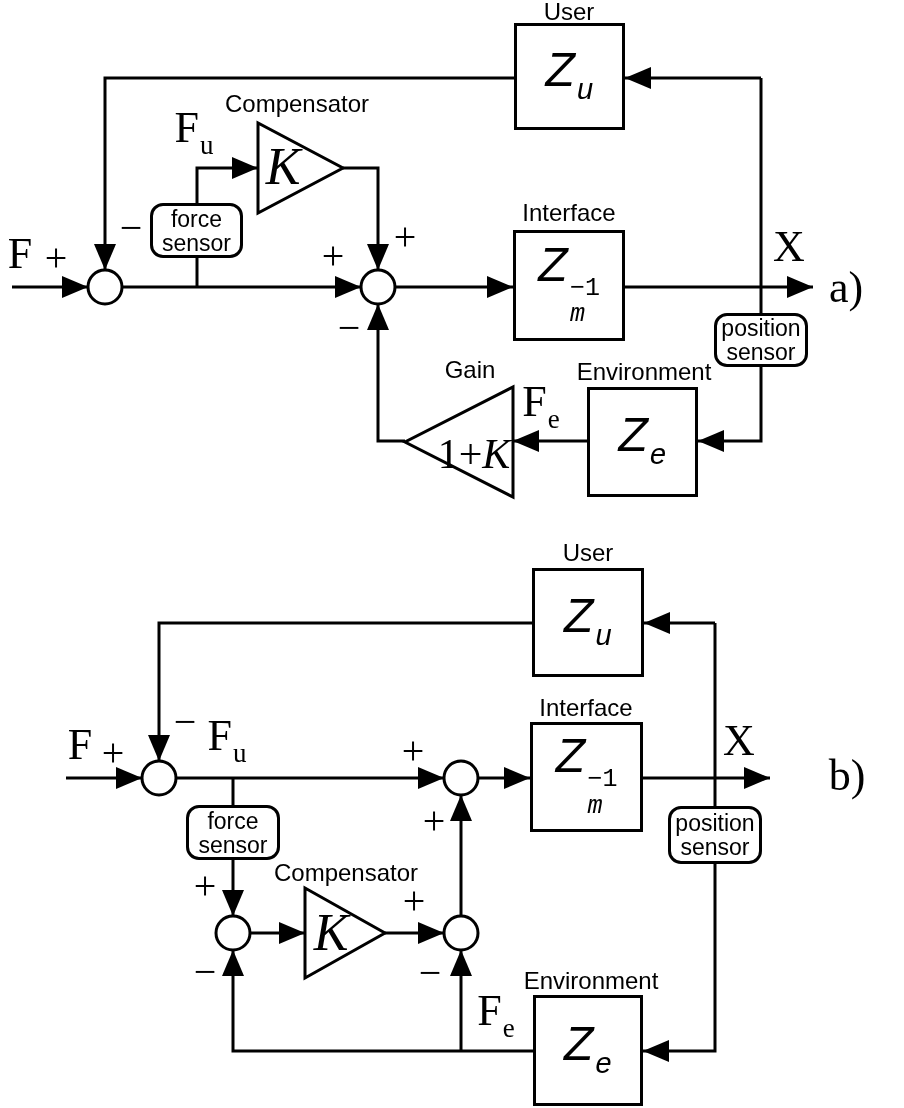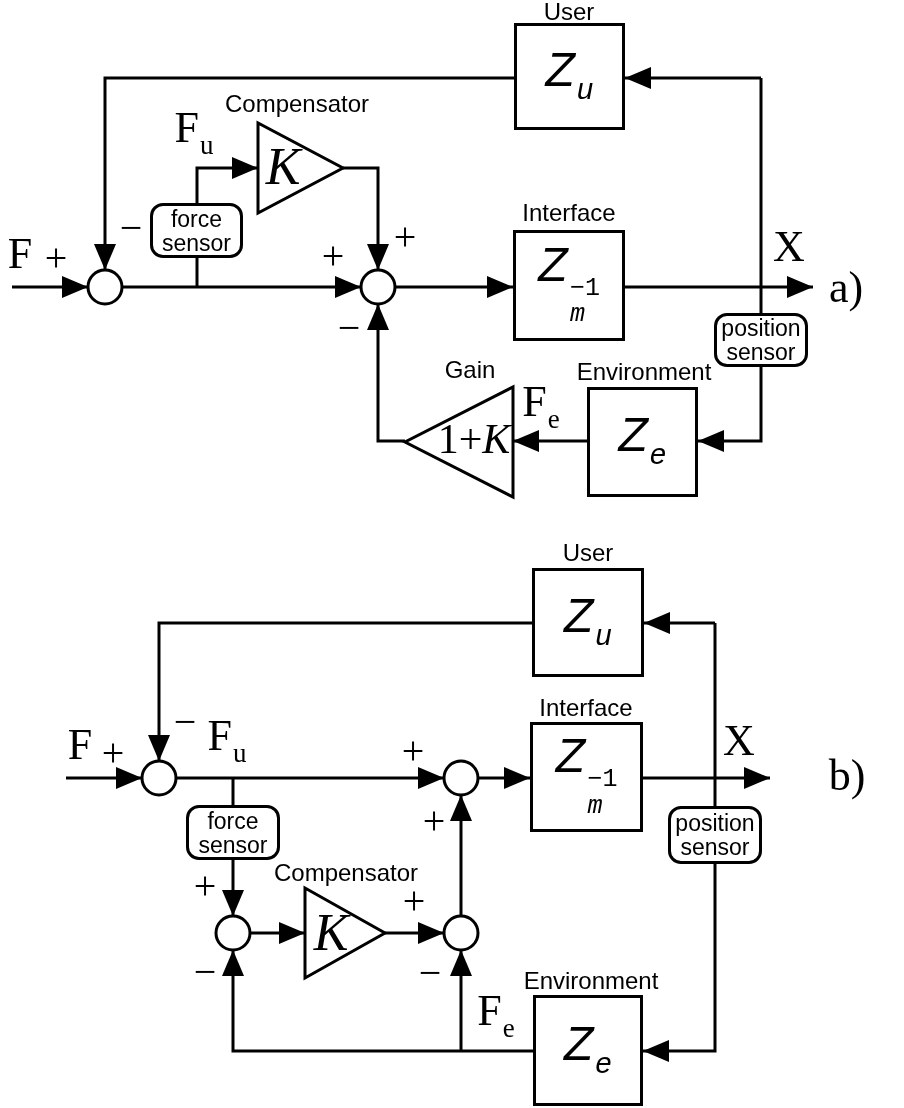--- a/index.html
+++ b/index.html
@@ -23,21 +23,21 @@
        font-family:"Liberation Serif",serif;font-size:44px;line-height:1;}
   .sym{font-family:Liberation Mono, monospace;font-style:italic;font-size:50px;line-height:1;white-space:nowrap;}
   .sym .sb{font-size:29px;vertical-align:-13px;margin-left:1px;}
   .sym .ss{display:inline-flex;flex-direction:column;align-items:flex-start;
            vertical-align:-14px;font-size:25px;line-height:1.05;margin-left:2px;}
   .sym .ssup{font-style:normal;}
   .sym .ssub{font-style:italic;}
   .kv{position:absolute;transform:translate(-50%,-50%);
       font-family:"Liberation Serif",serif;font-style:italic;font-size:52px;line-height:1;}
   .gv{position:absolute;transform:translate(-50%,-50%);white-space:nowrap;
-      font-family:"Liberation Serif",serif;font-size:42px;line-height:1;}
+      font-family:"Liberation Serif",serif;font-size:42px;line-height:1;margin-top:15px;}
   .gv .it{font-style:italic;}
 </style>
 </head>
 <body>
 
 <div id="stage">
 
   <svg id="wires" viewBox="0 0 904 1108">
     <defs>
       <marker id="ah" markerUnits="userSpaceOnUse" markerWidth="27" markerHeight="23" refX="26" refY="11" orient="auto">

